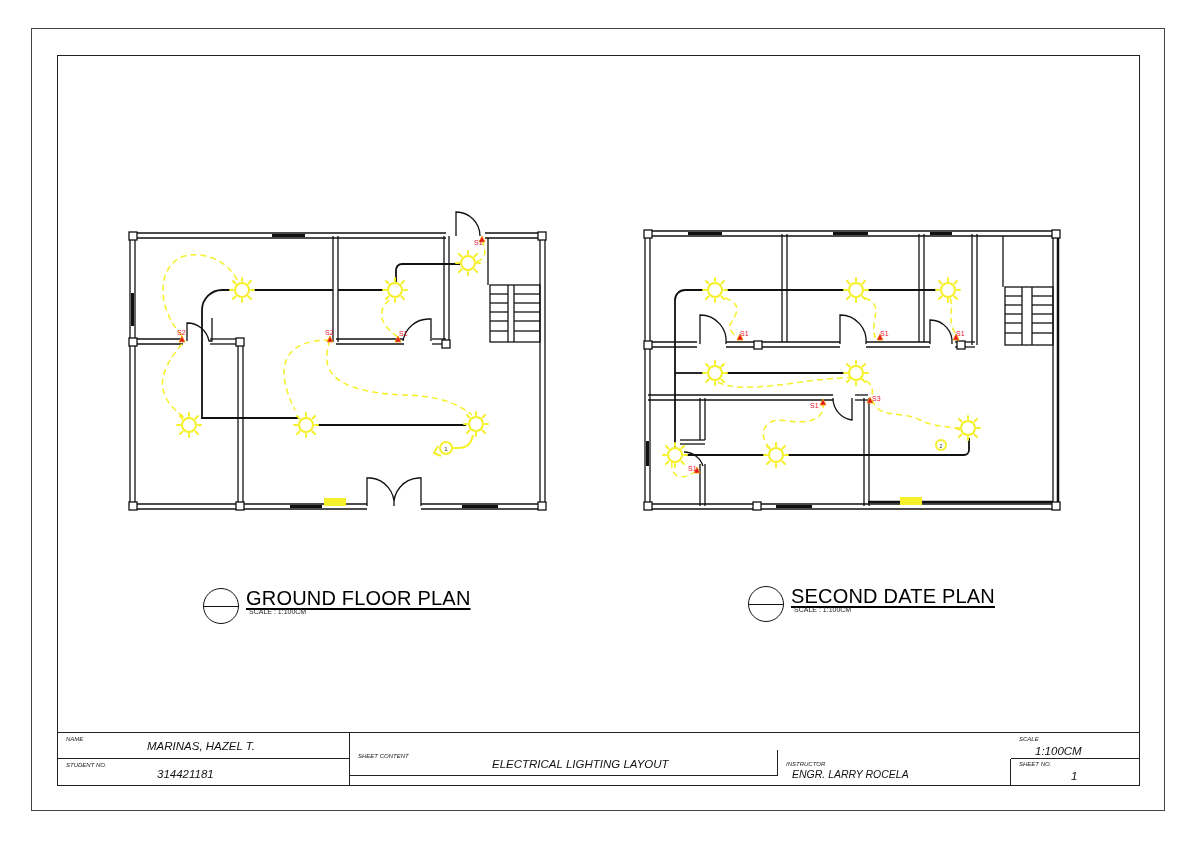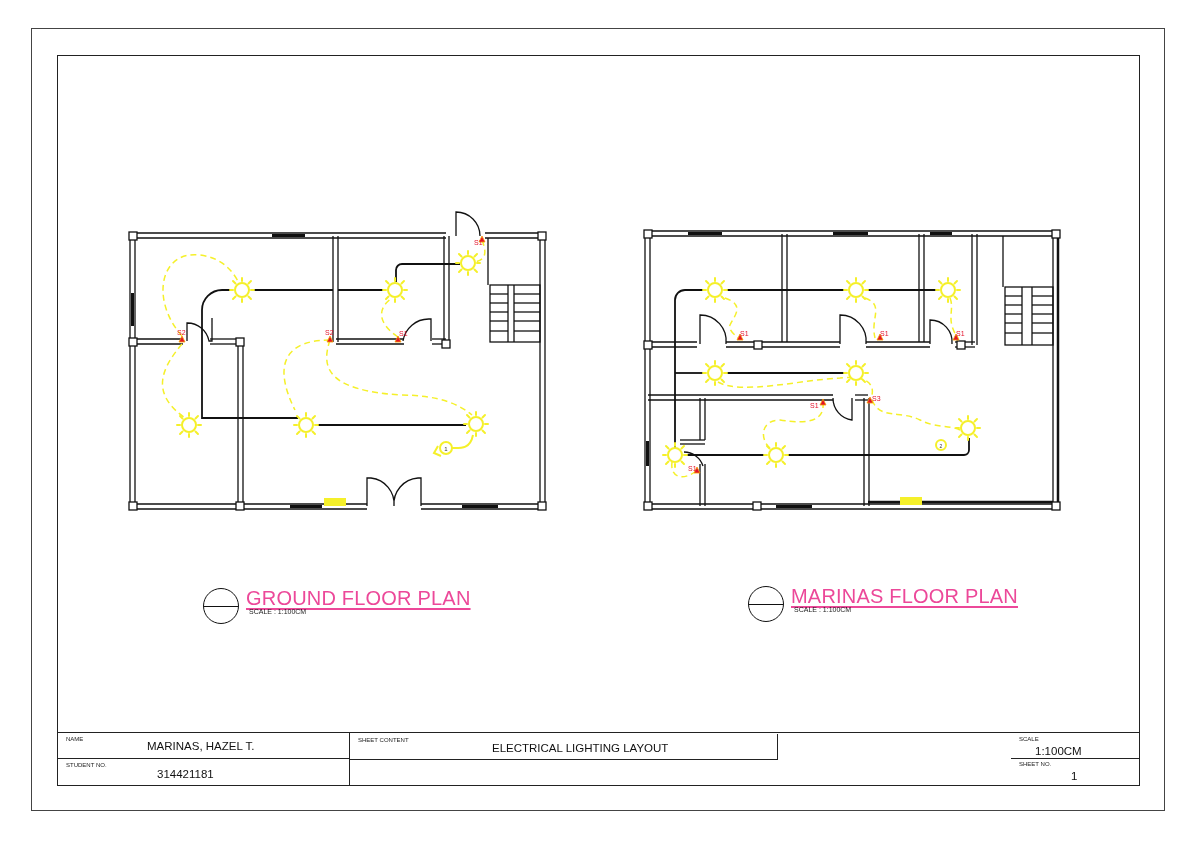--- a/index.html
+++ b/index.html
@@ -1,26 +1,26 @@
 <!DOCTYPE html>
 <html><head>
 <meta charset="utf-8">
 <style>
   html, body { margin: 0; padding: 0; background: #ffffff; }
   body { width: 1200px; height: 849px; position: relative; overflow: hidden; font-family: "Liberation Sans", sans-serif; }
   .sheet-outer { position: absolute; left: 31px; top: 28px; width: 1134px; height: 783px; border: 1.5px solid #444; box-sizing: border-box; }
   .sheet-inner { position: absolute; left: 57px; top: 55px; width: 1083px; height: 731px; border: 1.5px solid #222; box-sizing: border-box; }
   svg.plans { position: absolute; left: 0; top: 0; }
-  .title-label { position: absolute; font-size: 20px; color: #ec4899; text-decoration: underline; text-decoration-thickness: 1.5px; text-underline-offset: 3px; letter-spacing: 0.2px; white-space: nowrap; }
+  .title-label { position: absolute; font-size: 20px; color: #000000; text-decoration: underline; text-decoration-thickness: 1.5px; text-underline-offset: 3px; letter-spacing: 0.2px; white-space: nowrap; }
   .title-scale { position: absolute; font-size: 7px; color: #222; white-space: nowrap; }
   .title-circle { position: absolute; width: 36px; height: 36px; border: 1.5px solid #111; border-radius: 50%; box-sizing: border-box; }
   .title-circle::after { content: ""; position: absolute; left: 0; right: 0; top: 50%; border-top: 1.2px solid #111; }
 
   .titleblock { position: absolute; left: 58px; top: 732px; width: 1081px; height: 53px; border-top: 1.5px solid #222; box-sizing: border-box; }
-  .tb-cell { position: absolute; border-right: 1.2px solid #222; border-bottom: 1.2px solid #222; box-sizing: border-box; }
+  .tb-cell { position: absolute; border-right: 1.2px solid #222; border-bottom: 1.2px solid #222; box-sizing: border-box; font-style: italic; }
   .tb-cell .lbl { position: absolute; left: 8px; top: 3px; font-size: 6px; color: #222; text-transform: uppercase; }
   .tb-cell .val { position: absolute; font-size: 11.5px; color: #111; white-space: nowrap; }
 </style>
 </head>
 <body>
 
 <div class="sheet-outer"></div>
 <div class="sheet-inner"></div>
 
 <svg class="plans" width="1200" height="849" viewBox="0 0 1200 849">
@@ -282,35 +282,39 @@
     <use href="#sw" x="697" y="470"></use>
       <text x="688" y="471" font-size="7" fill="#e3102a" font-family="Liberation Sans, sans-serif">S1</text>
   </g>
 </svg>
 
 <div class="title-circle" style="left:203px; top:588px;"></div>
 <div class="title-label" style="left:246px; top:587px;">GROUND FLOOR PLAN</div>
 <div class="title-scale" style="left:249px; top:608px;">SCALE : 1:100CM</div>
 
 <div class="title-circle" style="left:748px; top:586px;"></div>
-<div class="title-label" style="left:791px; top:585px;">MARINAS FLOOR PLAN</div>
+<div class="title-label" style="left:791px; top:585px;">SECOND DATE PLAN</div>
 <div class="title-scale" style="left:794px; top:606px;">SCALE : 1:100CM</div>
 
 <div class="titleblock">
   <div class="tb-cell" style="left:0; top:0; width:292px; height:26px; border-left:none;">
     <span class="lbl">NAME</span>
     <span class="val" style="left:89px; top:7px;">MARINAS, HAZEL T.</span>
   </div>
   <div class="tb-cell" style="left:0; top:26px; width:292px; height:27px; border-bottom:none;">
     <span class="lbl">STUDENT NO.</span>
     <span class="val" style="left:99px; top:9px;">314421181</span>
   </div>
-  <div class="tb-cell" style="left:292px; top:1px; width:428px; height:26px;">
+  <div class="tb-cell" style="left:292px; top:17px; width:428px; height:26px;">
     <span class="lbl">SHEET CONTENT</span>
     <span class="val" style="left:142px; top:8px;">ELECTRICAL LIGHTING LAYOUT</span>
+  </div>
+  <div class="tb-cell" style="left:720px; top:26px; width:233px; height:27px; border-bottom:none;">
+    <span class="lbl" style="top:2px;">INSTRUCTOR</span>
+    <span class="val" style="left:14px; top:9px; font-size:10.5px;">ENGR. LARRY ROCELA</span>
   </div>
   <div class="tb-cell" style="left:953px; top:0; width:128px; height:26px; border-right:none;">
     <span class="lbl">SCALE</span>
     <span class="val" style="left:24px; top:12px;">1:100CM</span>
   </div>
   <div class="tb-cell" style="left:953px; top:26px; width:128px; height:27px; border-right:none; border-bottom:none;">
     <span class="lbl" style="top:2px;">SHEET NO.</span>
     <span class="val" style="left:60px; top:11px;">1</span>
   </div>
 </div>

